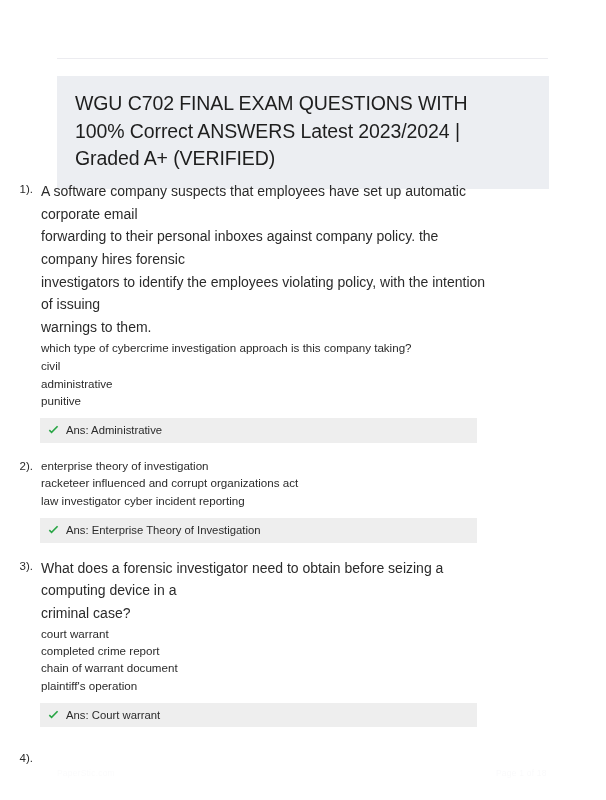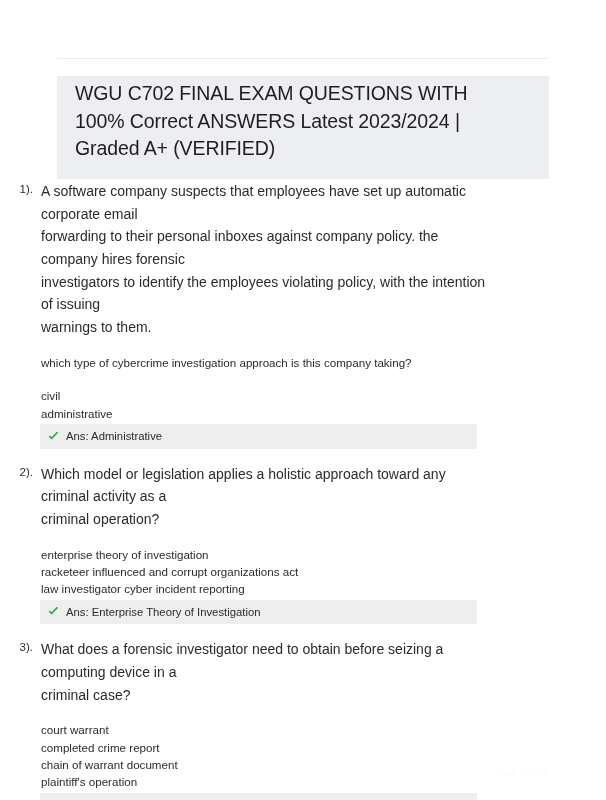--- a/index.html
+++ b/index.html
@@ -32,21 +32,21 @@
     background: #ececf0;
   }
 
   .title-banner {
     position: absolute;
     left: 57px;
     top: 76px;
     width: 492px;
     box-sizing: border-box;
     background: #eceef2;
-    padding: 4px 18px 16px 18px;
+    padding: 14px 18px 16px 18px;
   }
   .title-text {
     font-size: 19.5px;
     line-height: 1.42;
     color: #1e1e1e;
     font-weight: 400;
     letter-spacing: -0.1px;
     white-space: pre-line;
   }
 
@@ -86,34 +86,33 @@
   .qstem {
     font-size: 14px;
     line-height: 1.62;
     color: #2b2b2b;
     white-space: pre-line;
   }
   .qsub {
     font-size: 11.6px;
     line-height: 1.62;
     color: #2b2b2b;
-    margin-top: 15px;
+    margin-top: 0;
   }
   .options {
-    margin-top: 15px;
   }
   .option {
     font-size: 11.6px;
     line-height: 1.32;
     color: #2b2b2b;
     padding: 1px 0;
   }
 
   .ans-bar {
-    margin-top: 2px;
+    margin-top: 9px;
     margin-left: -1px;
     width: 437px;
     background: #eeeeee;
     display: flex;
     align-items: center;
     padding: 5px 0 5px 7px;
     box-sizing: border-box;
   }
   .check-icon {
     width: 13px;
@@ -169,37 +168,36 @@
         <div class="qnum">1).</div>
         <div class="qbody">
           <div class="qstem">A software company suspects that employees have set up automatic corporate email
 forwarding to their personal inboxes against company policy. the company hires forensic
 investigators to identify the employees violating policy, with the intention of issuing
 warnings to them.</div>
           <div class="qsub">which type of cybercrime investigation approach is this company taking?</div>
           <div class="options">
             <div class="option">civil</div>
             <div class="option">administrative</div>
+            <div class="option">punitive</div>
           </div>
           <div class="ans-bar">
             <svg class="check-icon" viewBox="0 0 16 16">
               <path d="M2.2 8.4 L5.6 11.8 L13.8 3.3 L12.3 2.0 L5.6 8.9 L3.5 6.9 Z" fill="#27a544"></path>
             </svg>
             <span class="ans-text">Ans: Administrative</span>
           </div>
         </div>
       </div>
     </div>
 
     <div class="qblock">
       <div class="qrow">
         <div class="qnum">2).</div>
         <div class="qbody">
-          <div class="qstem">Which model or legislation applies a holistic approach toward any criminal activity as a
-criminal operation?</div>
           <div class="options">
             <div class="option">enterprise theory of investigation</div>
             <div class="option">racketeer influenced and corrupt organizations act</div>
             <div class="option">law investigator cyber incident reporting</div>
           </div>
           <div class="ans-bar">
             <svg class="check-icon" viewBox="0 0 16 16">
               <path d="M2.2 8.4 L5.6 11.8 L13.8 3.3 L12.3 2.0 L5.6 8.9 L3.5 6.9 Z" fill="#27a544"></path>
             </svg>
             <span class="ans-text">Ans: Enterprise Theory of Investigation</span>

